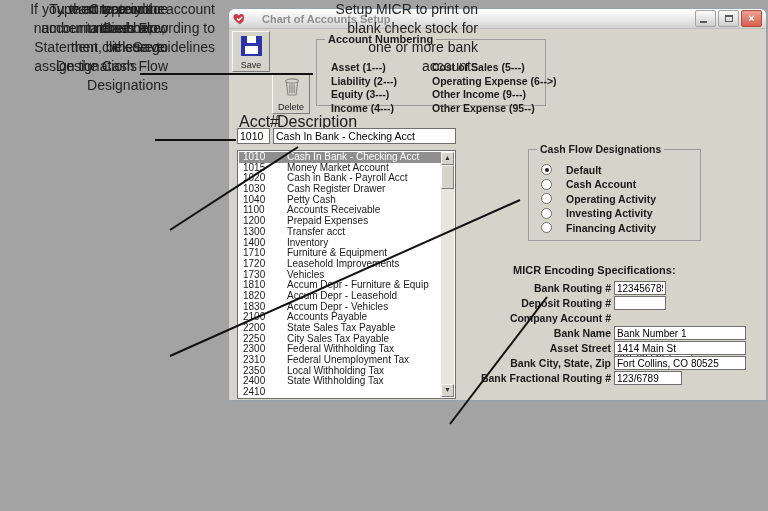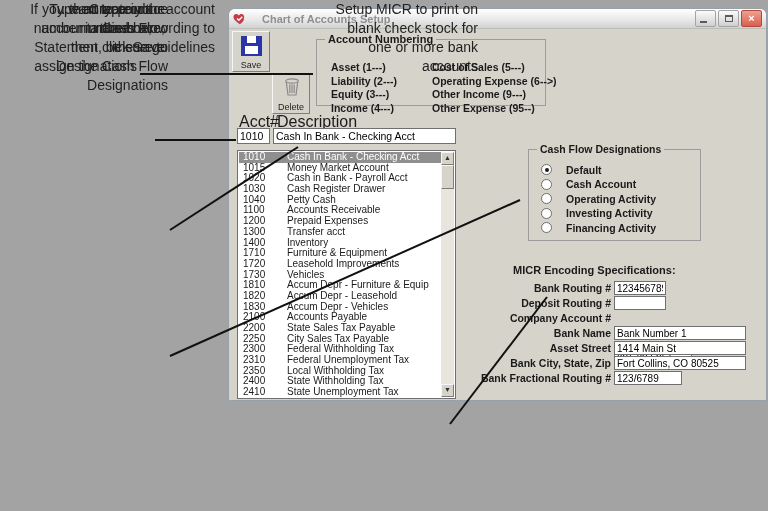--- a/index.html
+++ b/index.html
@@ -288,21 +288,20 @@
           <div class="lrow">
             <span class="racct">2350</span>
             <span class="rdesc">Local Withholding Tax</span>
           </div>
           <div class="lrow">
             <span class="racct">2400</span>
             <span class="rdesc">State Withholding Tax</span>
           </div>
           <div class="lrow">
             <span class="racct">2410</span>
-            <span class="rdesc">State Unemployment Tax</span>
           </div>
         </div>
       <div class="sb">
         <div class="sbtn sbu">▲</div>
         <div class="sbthumb"></div>
         <div class="sbtn sbd">▼</div>
       </div>
     </div>
 
     <div class="group cfgroup">

